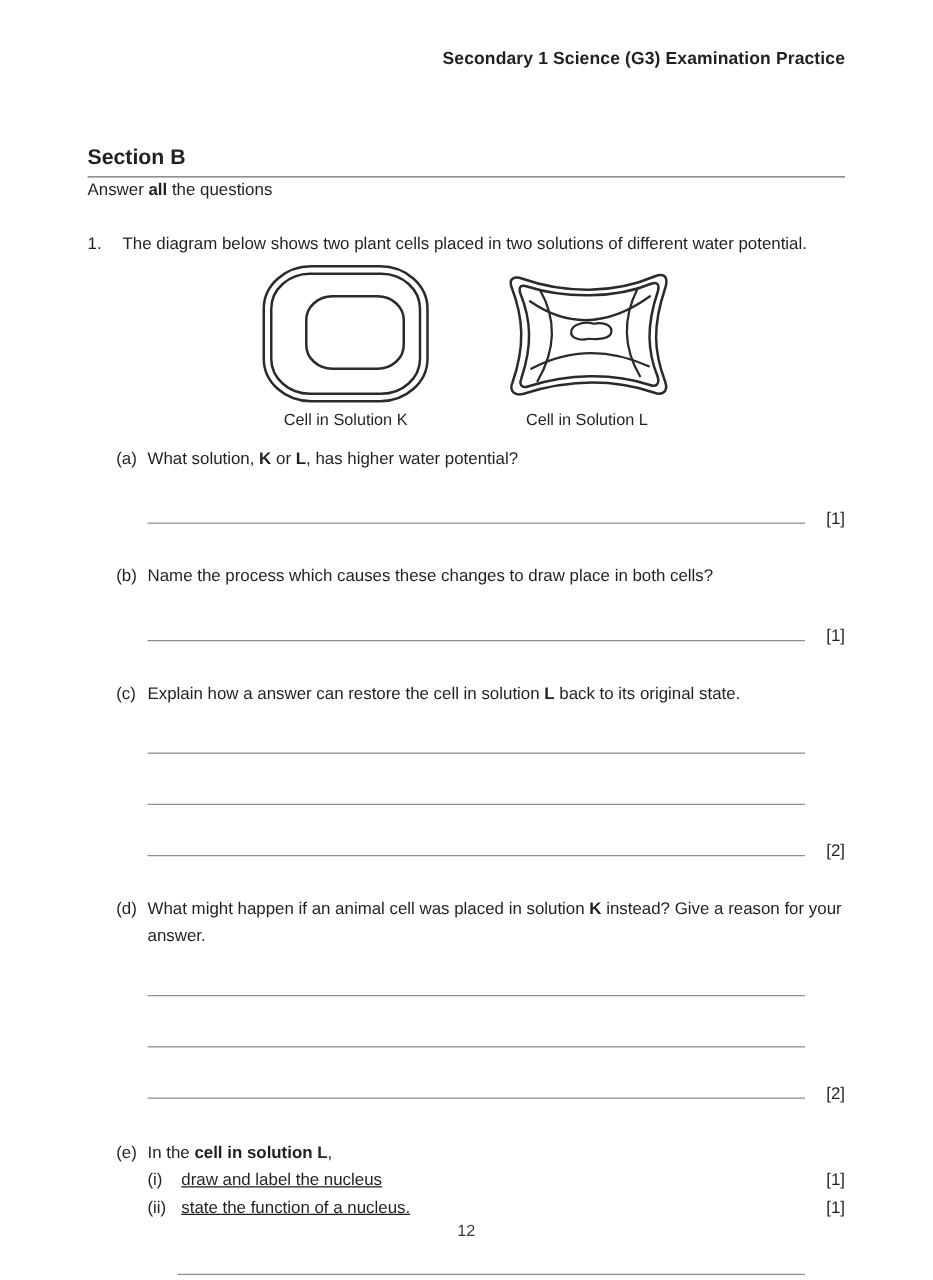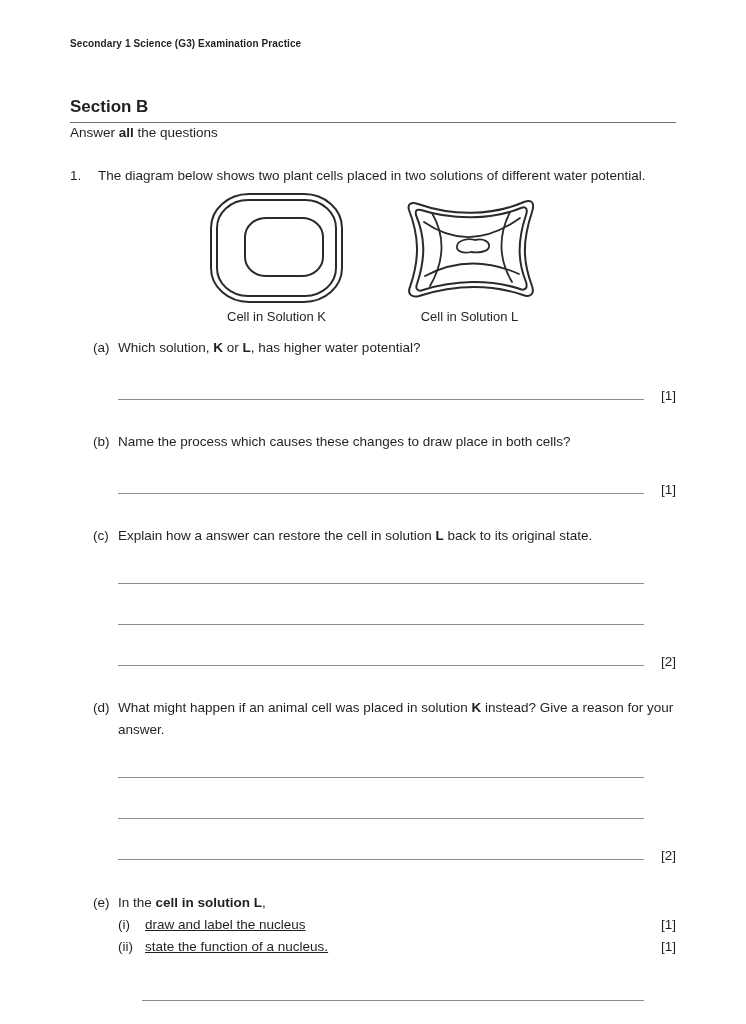--- a/index.html
+++ b/index.html
@@ -12,27 +12,27 @@
   .page {
     position: relative;
     width: 746px;
     height: 1024px;
     margin: 0 auto;
     background: #ffffff;
     padding: 38px 70px 0 70px;
     overflow: hidden;
   }
   .doc-header {
-    text-align: left;
-    font-size: 10px;
+    text-align: right;
+    font-size: 14px;
     font-weight: 700;
     letter-spacing: .1px;
   }
   .section-title {
-    margin-top: 48px;
+    margin-top: 62px;
     font-size: 17px;
     font-weight: 700;
     padding-bottom: 5px;
     border-bottom: 1.5px solid #6f6f6f;
   }
   .instruction {
     margin-top: 1px;
     font-size: 13.5px;
     line-height: 17px;
   }
@@ -148,21 +148,21 @@
       </svg>
       <div class="fig-label">Cell in Solution L</div>
     </div>
   </div>
 
   <div class="parts">
 
     <div class="part part-a">
       <div class="part-row">
         <span class="part-label">(a)</span>
-        <span class="part-text"><span>Which solution, </span><b>K</b><span> or </span><b>L</b><span>, has higher water potential?</span></span>
+        <span class="part-text"><span>What solution, </span><b>K</b><span> or </span><b>L</b><span>, has higher water potential?</span></span>
       </div>
       <div class="ans-row gap-a1">
         <span class="ans-line"></span>
         <span class="marks-col">[1]</span>
       </div>
     </div>
 
     <div class="part part-b">
       <div class="part-row">
         <span class="part-label">(b)</span>
@@ -229,14 +229,15 @@
       </div>
       <div class="ans-row indent-more e-lines">
         <span class="ans-line"></span>
         <span class="marks-col"></span>
       </div>
 
     </div>
 
   </div>
 
+  <div class="page-footer">12</div>
 
 </div>
 
 </body></html>

